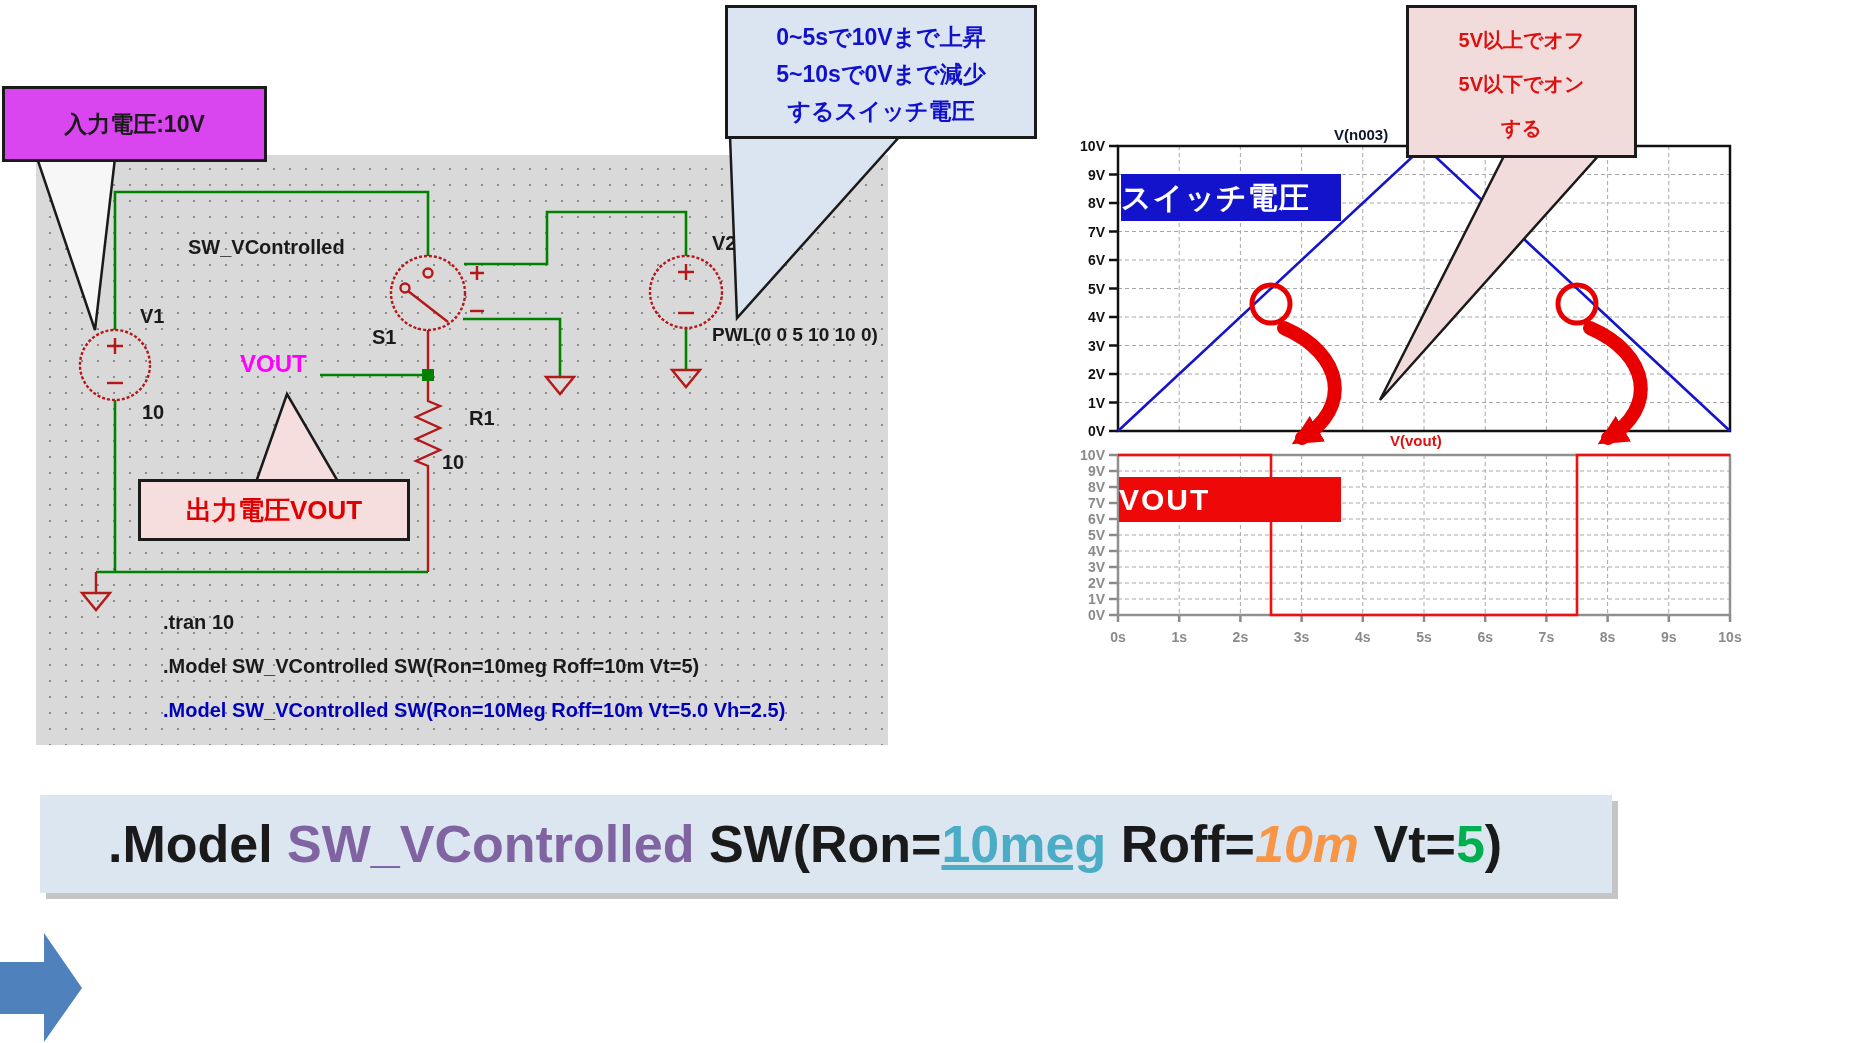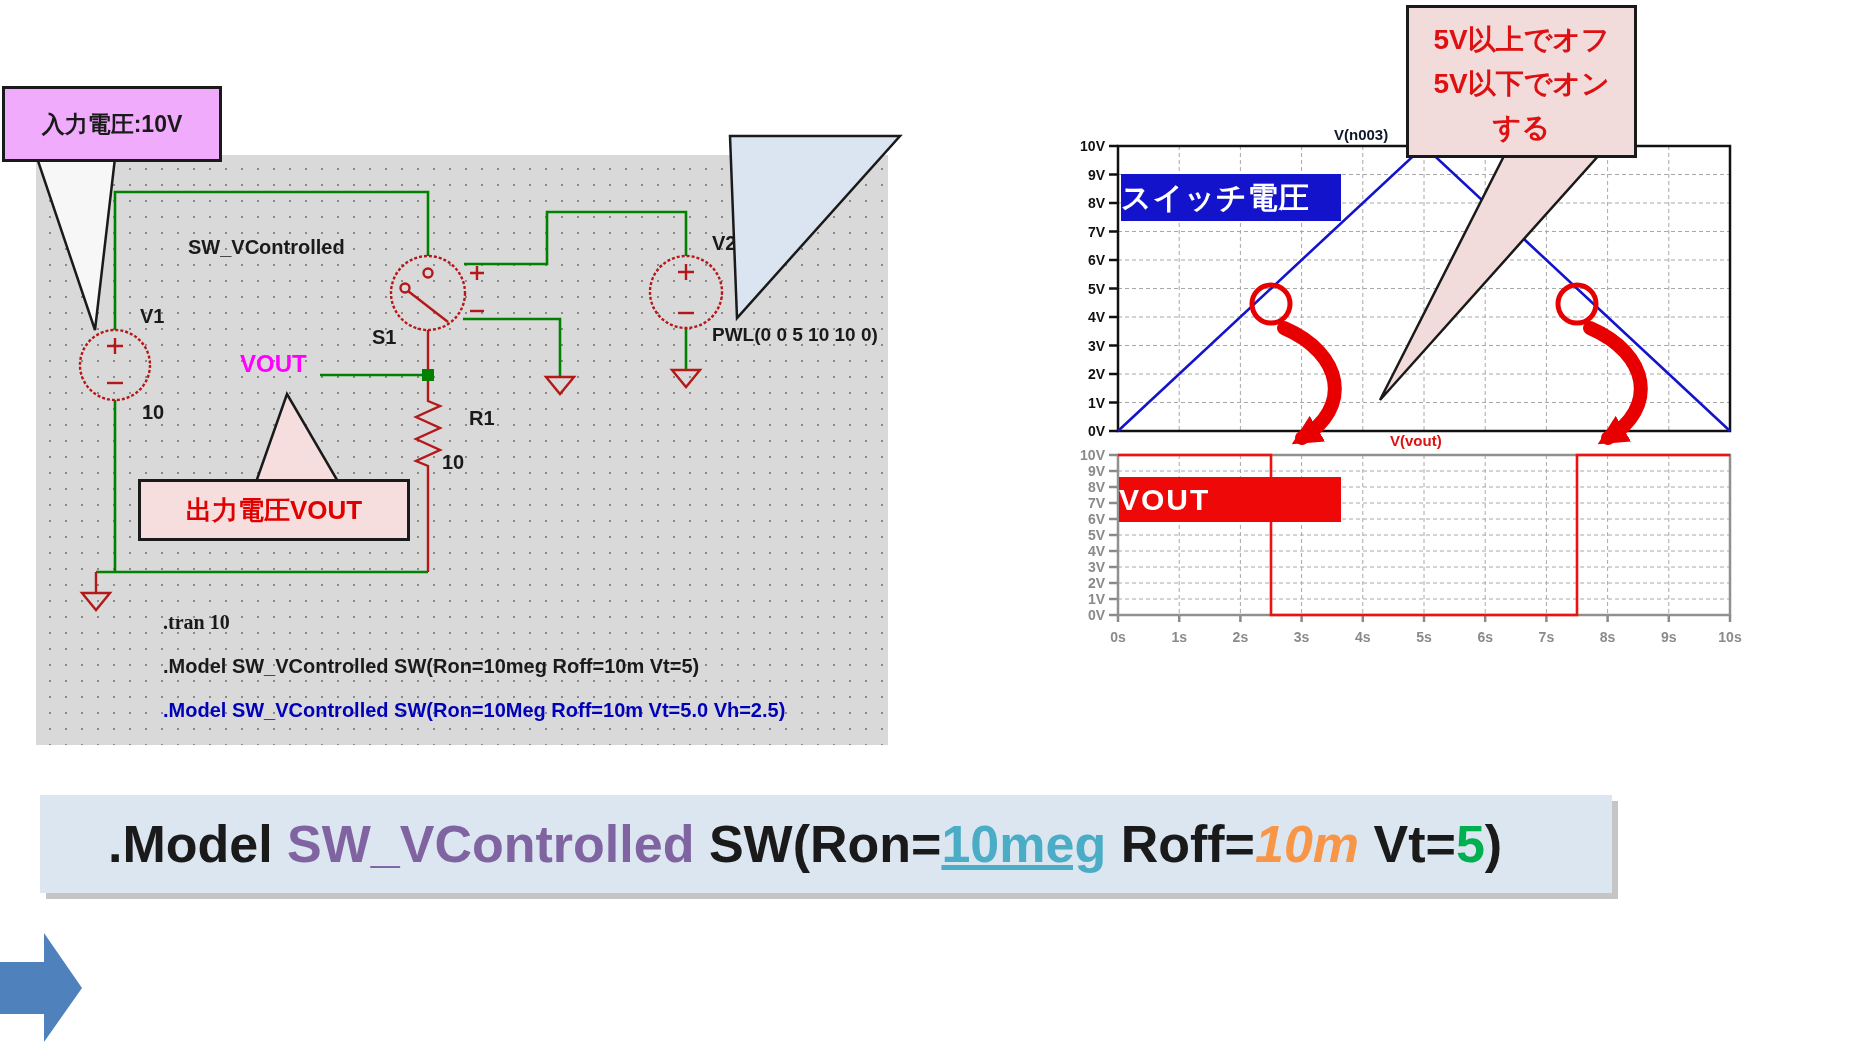--- a/index.html
+++ b/index.html
@@ -22,26 +22,26 @@
   .plot-title{position:absolute;font-size:15px;font-weight:bold;z-index:2;white-space:nowrap;}
   .plot-title-top{left:1334px;top:126px;color:#0f172a;}
   .plot-title-bottom{left:1390px;top:432px;color:#dd1111;}
   .plot-label-box{position:absolute;color:#ffffff;font-weight:bold;text-align:left;z-index:2;white-space:nowrap;}
   .plot-label-top{left:1121px;top:174px;width:220px;height:47px;line-height:47px;font-size:30px;background:#1313cc;letter-spacing:1px;}
   .plot-label-bottom{left:1119px;top:477px;width:222px;height:45px;line-height:45px;font-size:30px;background:#ee0808;letter-spacing:2px;}
   
   .overlay{position:absolute;left:0;top:0;z-index:3;pointer-events:none;}
   
   .callout{position:absolute;z-index:4;text-align:center;font-weight:bold;box-sizing:border-box;}
-  .callout-input{left:2px;top:86px;width:220px;height:76px;background:#f0abfc;border:3px solid #1a1a1a;
+  .callout-input{left:2px;top:86px;width:265px;height:76px;background:#d946ef;border:3px solid #1a1a1a;
                  color:#1a1a1a;font-size:23px;line-height:70px;}
   .callout-pwl{left:725px;top:5px;width:312px;height:134px;background:#dbe5f1;border:3px solid #1a1a1a;
                color:#1111cc;font-size:23px;line-height:37px;padding-top:11px;}
   .callout-threshold{left:1406px;top:5px;width:231px;height:153px;background:#f2dcdb;border:3px solid #1a1a1a;
-                     color:#dd1111;font-size:28px;line-height:44px;padding-top:10px;}
+                     color:#dd1111;font-size:20px;line-height:44px;padding-top:10px;}
   .callout-output{left:138px;top:479px;width:272px;height:62px;background:#f7dede;border:3px solid #1a1a1a;
                   color:#e00000;font-size:26px;line-height:56px;}
   
   .formula{position:absolute;left:40px;top:795px;width:1572px;height:98px;background:#dce6f1;
            box-shadow:6px 6px 0 rgba(150,150,150,0.55);line-height:98px;white-space:nowrap;
            font-size:52px;font-weight:bold;color:#1a1a1a;padding-left:68px;box-sizing:border-box;z-index:2;}
   .formula span{display:inline;}
   
   .footer-arrow{position:absolute;left:0;top:0;z-index:2;}
   .footer-note{position:absolute;left:96px;top:956px;font-size:39px;color:#111111;white-space:nowrap;z-index:2;}
@@ -94,21 +94,21 @@
 
     <div class="slabel" style="left:152px;top:81px;">SW_VControlled</div>
     <div class="slabel" style="left:104px;top:150px;">V1</div>
     <div class="slabel" style="left:106px;top:246px;">10</div>
     <div class="slabel" style="left:336px;top:171px;">S1</div>
     <div class="slabel net-label" style="left:204px;top:196px;">VOUT</div>
     <div class="slabel" style="left:421px;top:252px;margin-left:12px;">R1</div>
     <div class="slabel" style="left:406px;top:296px;">10</div>
     <div class="slabel" style="left:676px;top:77px;">V2</div>
     <div class="slabel" style="left:676px;top:170px;font-size:19px;">PWL(0 0 5 10 10 0)</div>
-    <div class="slabel" style="left:127px;top:456px;font-family:Liberation Serif, serif;">.tran 10</div>
+    <div class="slabel" style="left:127px;top:456px;">.tran 10</div>
     <div class="slabel" style="left:127px;top:500px;">.Model SW_VControlled SW(Ron=10meg Roff=10m Vt=5)</div>
     <div class="slabel directive-alt" style="left:127px;top:544px;">.Model SW_VControlled SW(Ron=10Meg Roff=10m Vt=5.0 Vh=2.5)</div>
   </div>
 
   <div id="plots">
     <div class="plot-title plot-title-top">V(n003)</div>
     <div class="plot-title plot-title-bottom">V(vout)</div>
     <div class="plot-label-box plot-label-top">スイッチ電圧</div>
     <div class="plot-label-box plot-label-bottom">VOUT</div>
   <svg class="chart-svg" width="712" height="337" viewBox="-62 -12 712 337" style="left: 1056px; top: 134px;">
@@ -240,20 +240,25 @@
     <circle cx="1271" cy="304" r="19" fill="none" stroke="#e80000" stroke-width="5"></circle>
     <circle cx="1577" cy="304" r="19" fill="none" stroke="#e80000" stroke-width="5"></circle>
 
     <path d="M1284,328 C1344,354 1352,408 1302,438" fill="none" stroke="#e80000" stroke-width="14" stroke-linecap="round" marker-end="url(#ah)"></path>
     <path d="M1590,328 C1650,354 1658,408 1608,438" fill="none" stroke="#e80000" stroke-width="14" stroke-linecap="round" marker-end="url(#ah)"></path>
   </svg>
 
   <div class="callout callout-input">
     <span>入力電圧:10V</span>
   </div>
+  <div class="callout callout-pwl">
+    <div>0~5sで10Vまで上昇</div>
+    <div>5~10sで0Vまで減少</div>
+    <div>するスイッチ電圧</div>
+  </div>
   <div class="callout callout-threshold">
     <div>5V以上でオフ</div>
     <div>5V以下でオン</div>
     <div>する</div>
   </div>
   <div class="callout callout-output">
     <span>出力電圧VOUT</span>
   </div>
 
   <div class="formula">

